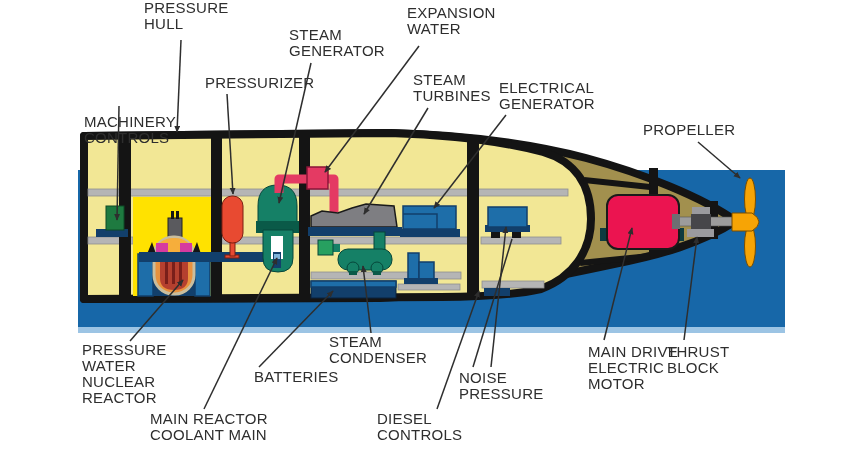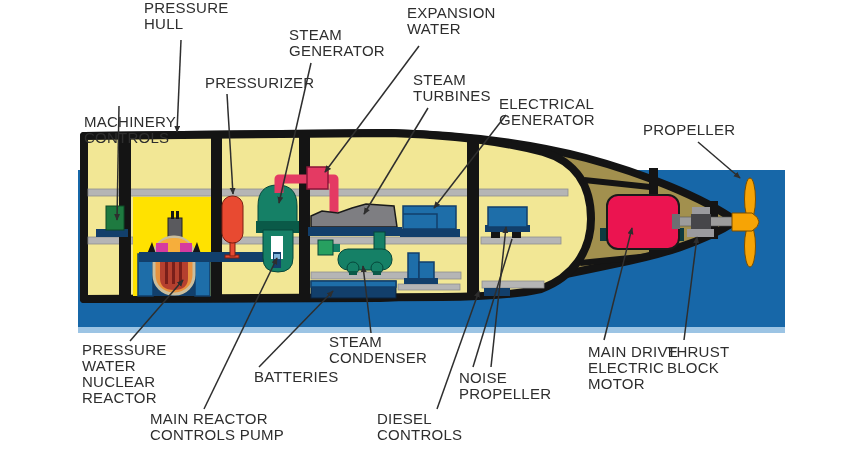--- a/index.html
+++ b/index.html
@@ -227,35 +227,35 @@
 HULL</div>
   <div class="lbl" style="left:84px;top:70px;margin-top:44px;">MACHINERY
 CONTROLS</div>
   <div class="lbl" style="left:205px;top:75px;">PRESSURIZER</div>
   <div class="lbl" style="left:289px;top:27px;">STEAM
 GENERATOR</div>
   <div class="lbl" style="left:407px;top:5px;">EXPANSION
 WATER</div>
   <div class="lbl" style="left:413px;top:72px;">STEAM
 TURBINES</div>
-  <div class="lbl" style="left:499px;top:96px;">ELECTRICAL
+  <div class="lbl" style="left:499px;top:80px;">ELECTRICAL
 GENERATOR</div>
   <div class="lbl" style="left:643px;top:122px;">PROPELLER</div>
   <div class="lbl" style="left:82px;top:342px;">PRESSURE
 WATER
 NUCLEAR
 REACTOR</div>
   <div class="lbl" style="left:150px;top:411px;">MAIN REACTOR
-CONTROLS PUMP</div>
+COOLANT MAIN</div>
   <div class="lbl" style="left:254px;top:369px;">BATTERIES</div>
   <div class="lbl" style="left:329px;top:334px;">STEAM
 CONDENSER</div>
   <div class="lbl" style="left:377px;top:411px;">DIESEL
 CONTROLS</div>
   <div class="lbl" style="left:459px;top:370px;">NOISE
-PROPELLER</div>
+PRESSURE</div>
   <div class="lbl" style="left:544px;top:344px;margin-left:44px;">MAIN DRIVE
 ELECTRIC
 MOTOR</div>
   <div class="lbl" style="left:667px;top:344px;">THRUST
 BLOCK</div>
 
 </div>
 
 </body></html>

